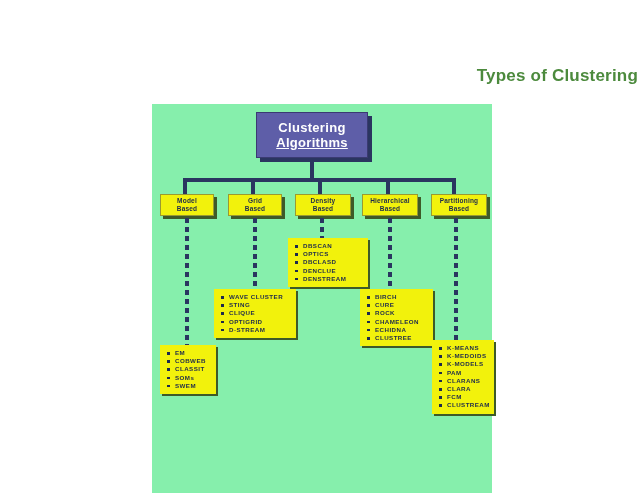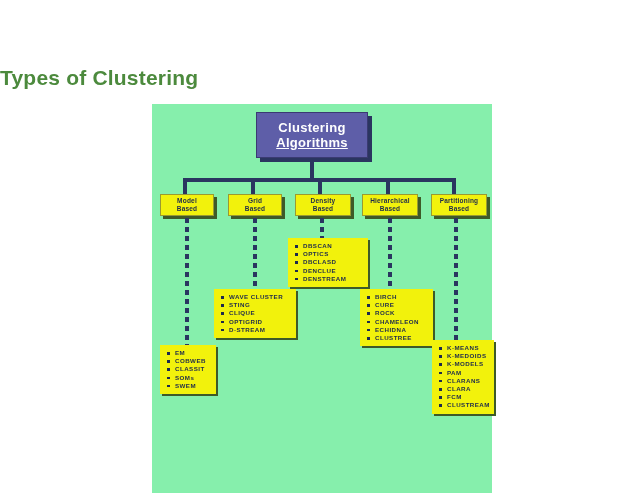--- a/index.html
+++ b/index.html
@@ -14,22 +14,22 @@
     font-family: "Liberation Sans", sans-serif;
     overflow: hidden;
   }
 
   
   #slide-title {
     position: absolute;
     left: 0;
     top: 66px;
     width: 638px;
-    text-align: left;
-    font-size: 21px;
+    text-align: right;
+    font-size: 17px;
     font-weight: bold;
     color: #4c8a3d;
     letter-spacing: 0.2px;
     white-space: nowrap;
   }
 
   
   #diagram-panel {
     position: absolute;
     left: 152px;

